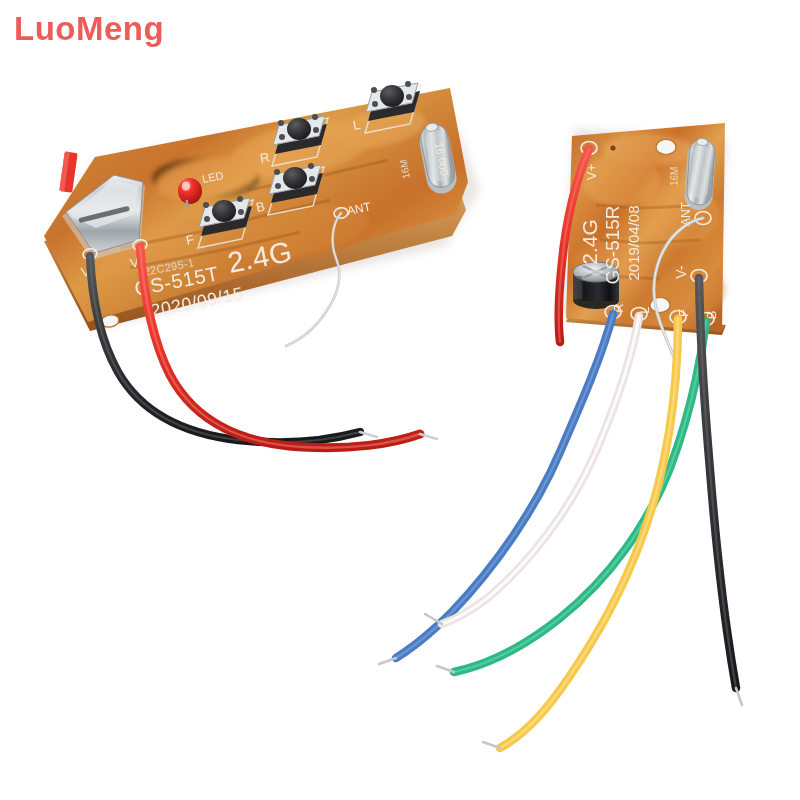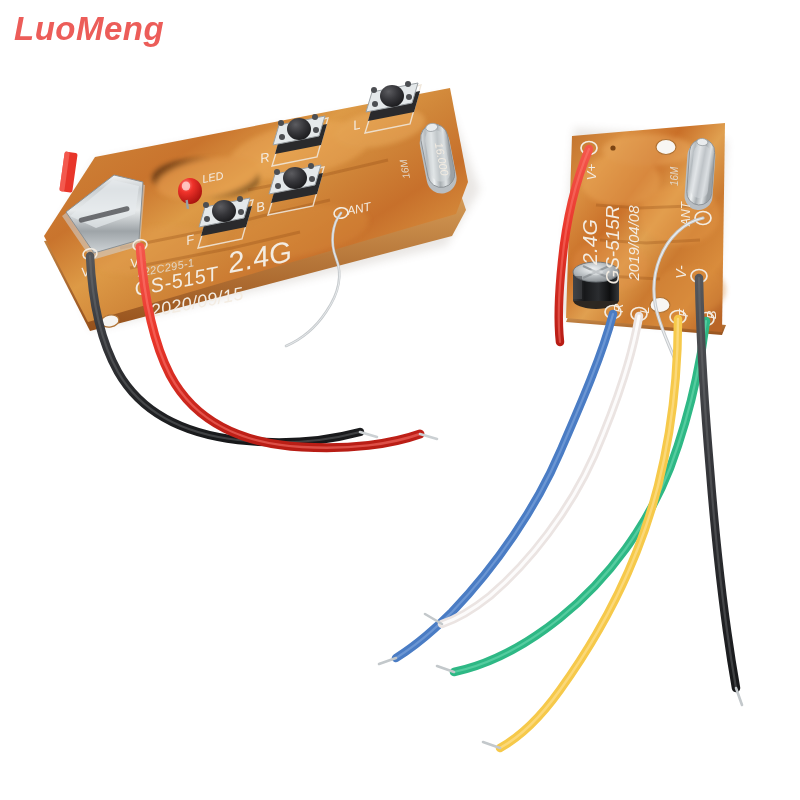--- a/index.html
+++ b/index.html
@@ -2,21 +2,21 @@
 <html><head>
 <meta charset="utf-8">
 <title>LuoMeng 2.4G RC PCB Pair</title>
 <style>
   html,body{margin:0;padding:0;background:#ffffff;}
   body{
     width:800px;height:800px;overflow:hidden;position:relative;
     font-family:"Liberation Sans","DejaVu Sans",sans-serif;
     background:#ffffff;
   }
-  #stage{position:absolute;left:0;top:0;width:800px;height:763px;background:#fff;font-style:italic;}
+  #stage{position:absolute;left:0;top:0;width:800px;height:763px;background:#fff;}
 
   
   #watermark{
     position:absolute;left:14px;top:10px;
     font-size:33px;font-weight:bold;letter-spacing:.5px;
     color:#ec5d59;
     font-family:"Liberation Sans","DejaVu Sans",sans-serif;
     user-select:none;
   }
 

